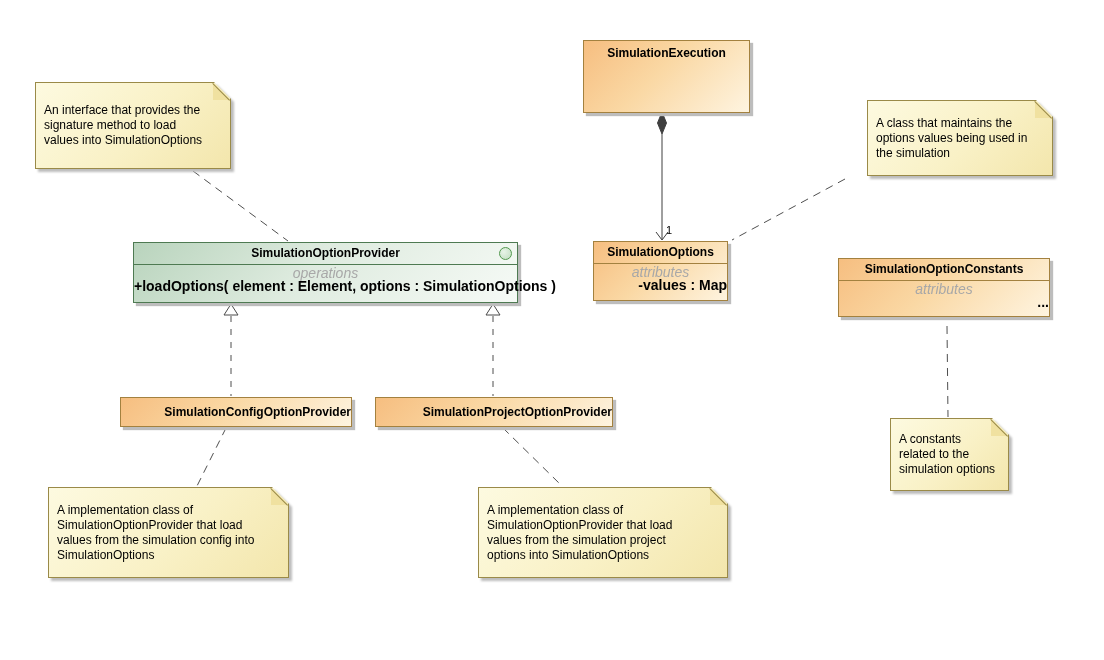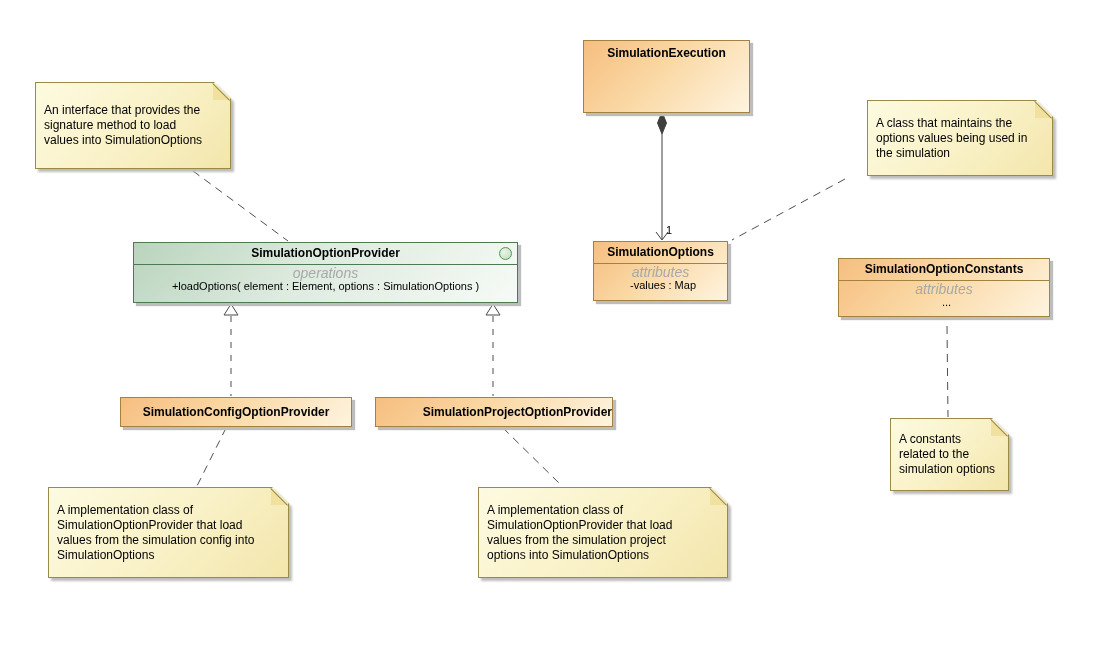--- a/index.html
+++ b/index.html
@@ -30,23 +30,23 @@
   .cls-title.toppad { line-height:14px; padding-top:5px; }
   .iface-circle {
     position:absolute; right:5px; top:4px; width:11px; height:11px;
     border:1px solid #53984F; border-radius:50%;
     background:radial-gradient(circle at 35% 35%, #E8F4E8, #BFDCBF);
   }
   .section-label {
     font-size:14px; font-style:italic; color:#A8A8A8; text-align:center;
     line-height:12px; padding-top:2px;
   }
-  .member { font-size:11px; color:#000; line-height:15px; white-space:nowrap; }
+  .member { font-size:14px; color:#000; line-height:15px; white-space:nowrap;font-weight:bold; }
   .member.center { text-align:center; }
-  .member.left { text-align:center; padding-left:5px; }
+  .member.left { text-align:right; padding-left:5px; }
 
   
   .note-wrap { position:absolute; filter:drop-shadow(3px 3px 1px #bdbdbd); }
   .note {
     position:relative; width:100%; height:100%; box-sizing:border-box;
     border:1px solid #9A8A48;
     background:linear-gradient(135deg,#FDFAE0 0%, #F9F1C6 55%, #F3E6AC 100%);
     clip-path:polygon(0 0, calc(100% - 17px) 0, 100% 17px, 100% 100%, 0 100%);
     display:flex; align-items:center;
   }
@@ -152,21 +152,21 @@
     <div class="hdr">
       <div class="cls-title">SimulationOptionConstants</div>
     </div>
     <div>
       <div class="section-label">attributes</div>
       <div class="member left">...</div>
     </div>
   </div>
 
   <div class="cls" style="left:120px; top:397px; width:232px; height:30px;">
-    <div class="cls-title" style="line-height:28px;">SimulationConfigOptionProvider</div>
+    <div class="cls-title" style="line-height:28px;text-align:right;">SimulationConfigOptionProvider</div>
   </div>
 
   <div class="cls" style="left:375px; top:397px; width:238px; height:30px;">
     <div class="cls-title" style="line-height:28px;text-align:right;">SimulationProjectOptionProvider</div>
   </div>
 
   <div class="note-wrap" style="left:48px; top:487px; width:241px; height:91px;">
     <div class="note">
       <div class="note-fold"></div>
       <div class="note-text">A implementation class of

